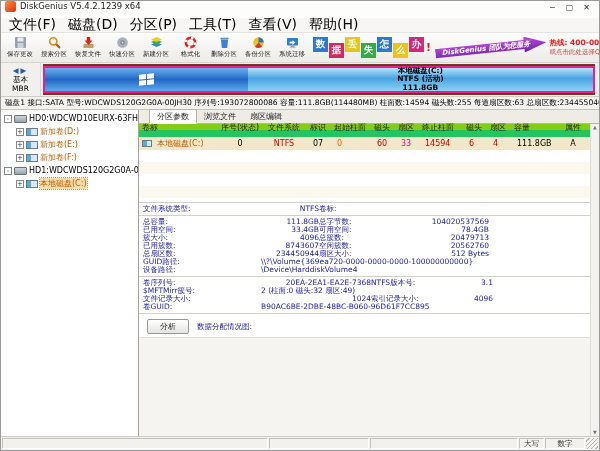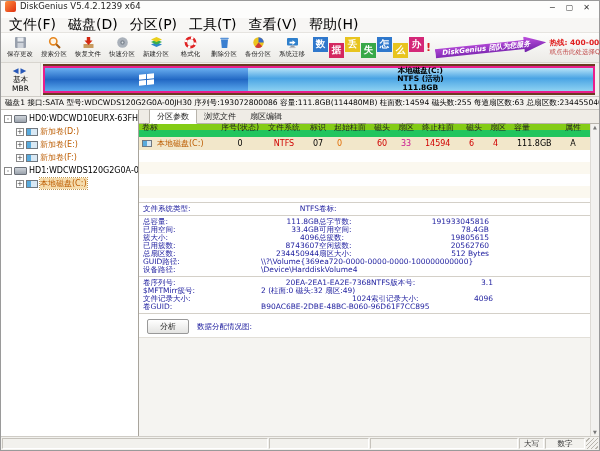--- a/index.html
+++ b/index.html
@@ -349,33 +349,33 @@
           <span class="v">NTFS</span>
           <span class="lbl">卷标:</span>
           <span class="v"></span>
         </div>
         <div class="sep"></div>
         <div id="dsec1">
             <div class="drow p1">
               <span class="lbl">总容量:</span>
               <span class="v">111.8GB</span>
               <span class="lbl">总字节数:</span>
-              <span class="v">191933045816</span>
+              <span class="v">104020537569</span>
             </div>
             <div class="drow p1">
               <span class="lbl">已用空间:</span>
               <span class="v">33.4GB</span>
               <span class="lbl">可用空间:</span>
               <span class="v">78.4GB</span>
             </div>
             <div class="drow p1">
               <span class="lbl">簇大小:</span>
               <span class="v">4096</span>
               <span class="lbl">总簇数:</span>
-              <span class="v">19805615</span>
+              <span class="v">20479713</span>
             </div>
             <div class="drow p1">
               <span class="lbl">已用簇数:</span>
               <span class="v">8743607</span>
               <span class="lbl">空闲簇数:</span>
               <span class="v">20562760</span>
             </div>
             <div class="drow p1">
               <span class="lbl">总扇区数:</span>
               <span class="v">234450944</span>

